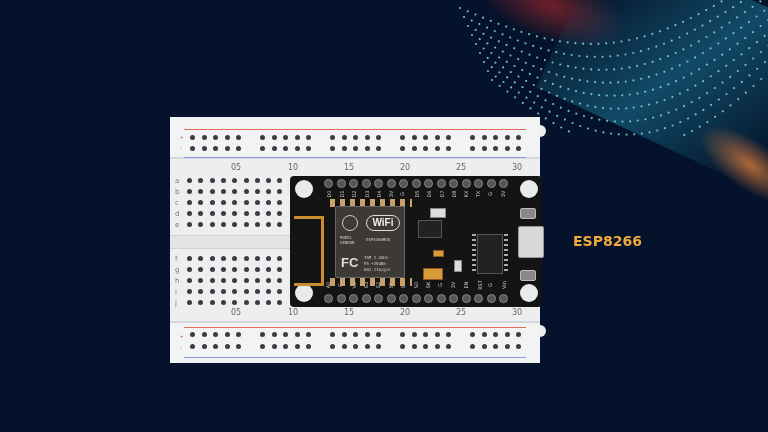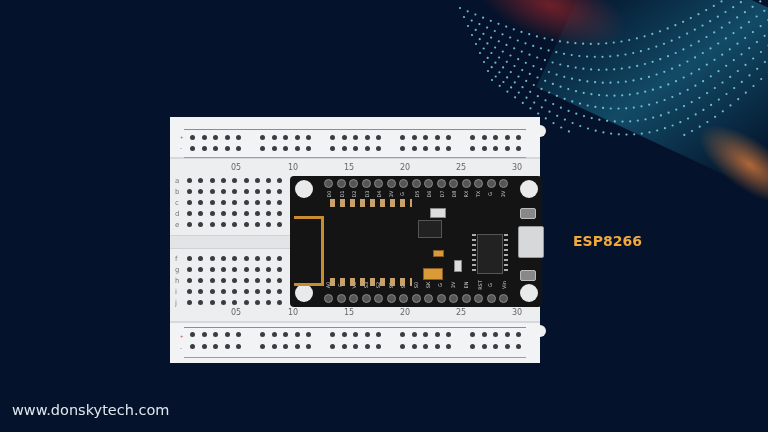--- a/index.html
+++ b/index.html
@@ -764,29 +764,39 @@
         <div class="pin" style="left: 196.5px; top: 118px;"></div>
         <div class="pin-label" style="left: 197.5px; top: 106px;">G</div>
         <div class="pin" style="left: 209px; top: 118px;"></div>
         <div class="pin-label" style="left: 210px; top: 106px;">Vin</div>
       </div>
 
     <div class="antenna"></div>
     <div class="module-pins"></div>
     <div class="module-pins bottom"></div>
 
+    <div class="module">
+      <div class="esp-logo"></div>
+      <div class="wifi-badge">WiFi</div>
+      <div class="module-text" style="top:28px">MODEL</div>
+      <div class="module-text" style="top:33px">VENDOR</div>
+      <div class="module-text" style="left:30px;top:30px">ESP8266MOD</div>
+      <div class="fc-mark">FC</div>
+      <div class="module-text" style="left:28px;top:48px">ISM 2.4GHz</div>
+      <div class="module-text" style="left:28px;top:54px">PA +25dBm</div>
+      <div class="module-text" style="left:28px;top:60px">802.11b/g/n</div>
+    </div>
 
     <div class="smd" style="left:140px;top:32px;width:16px;height:10px"></div>
     <div class="chip" style="left:128px;top:44px;width:24px;height:18px"></div>
     <div class="smd-orange" style="left:143px;top:74px;width:11px;height:7px"></div>
     <div class="smd-orange" style="left:133px;top:92px;width:20px;height:12px"></div>
     <div class="smd" style="left:164px;top:84px;width:8px;height:12px"></div>
     <div class="chip" style="left:187px;top:58px;width:26px;height:40px"></div>
     <div class="chip-legs" style="left:182px;top:58px;height:40px"></div>
     <div class="chip-legs" style="left:214px;top:58px;height:40px"></div>
     <div class="usb"></div>
     <div class="button" style="left:230px;top:32px"></div>
     <div class="button" style="left:230px;top:94px"></div>
   </div>
 
   <div class="label-esp">ESP8266</div>
-  <div class="footer-url">www.donskytech.com</div>
 </div>
 
 </body></html>

